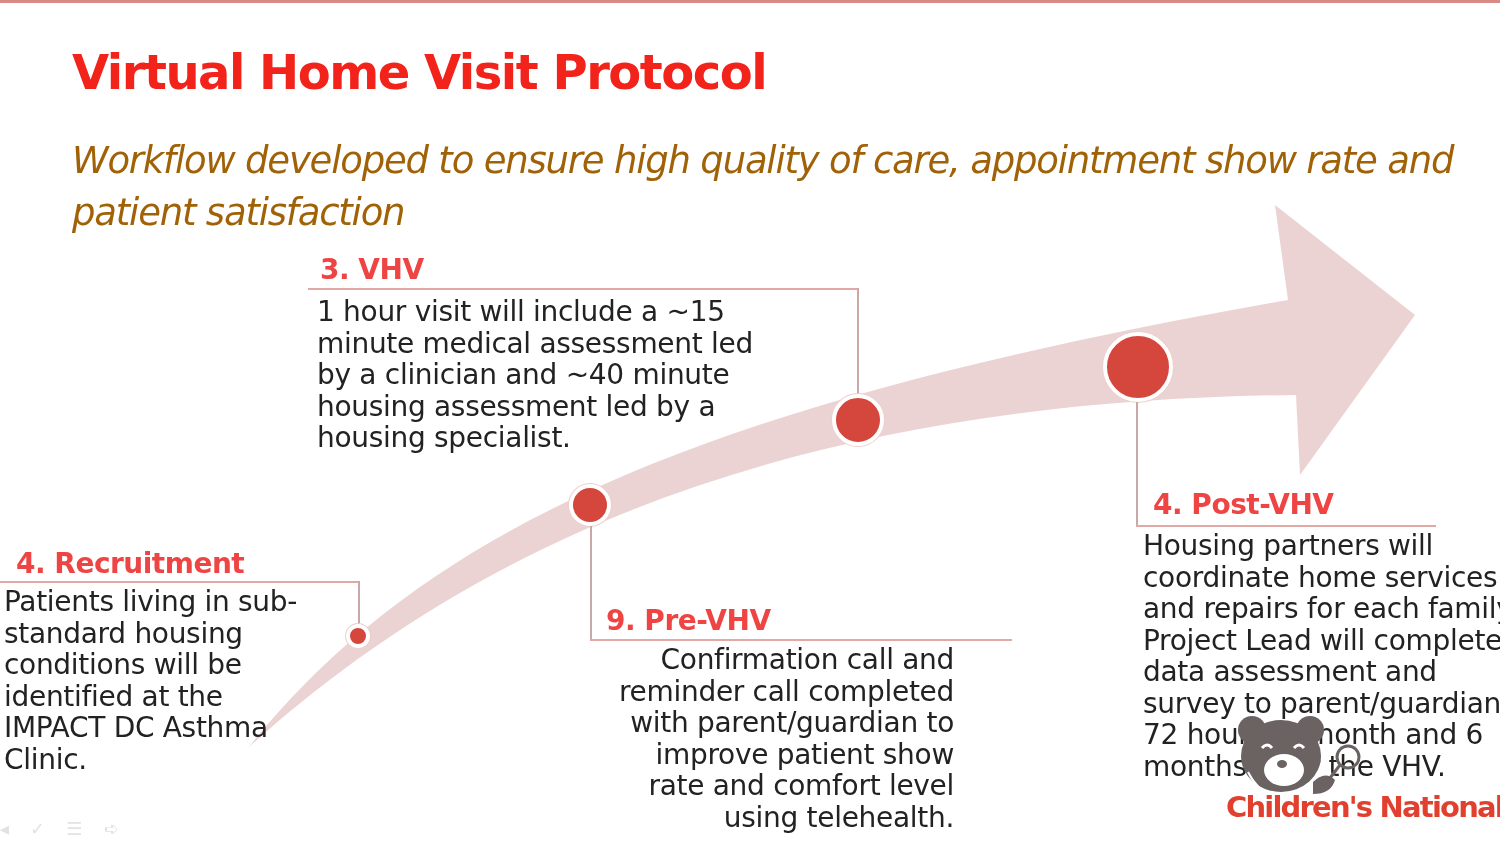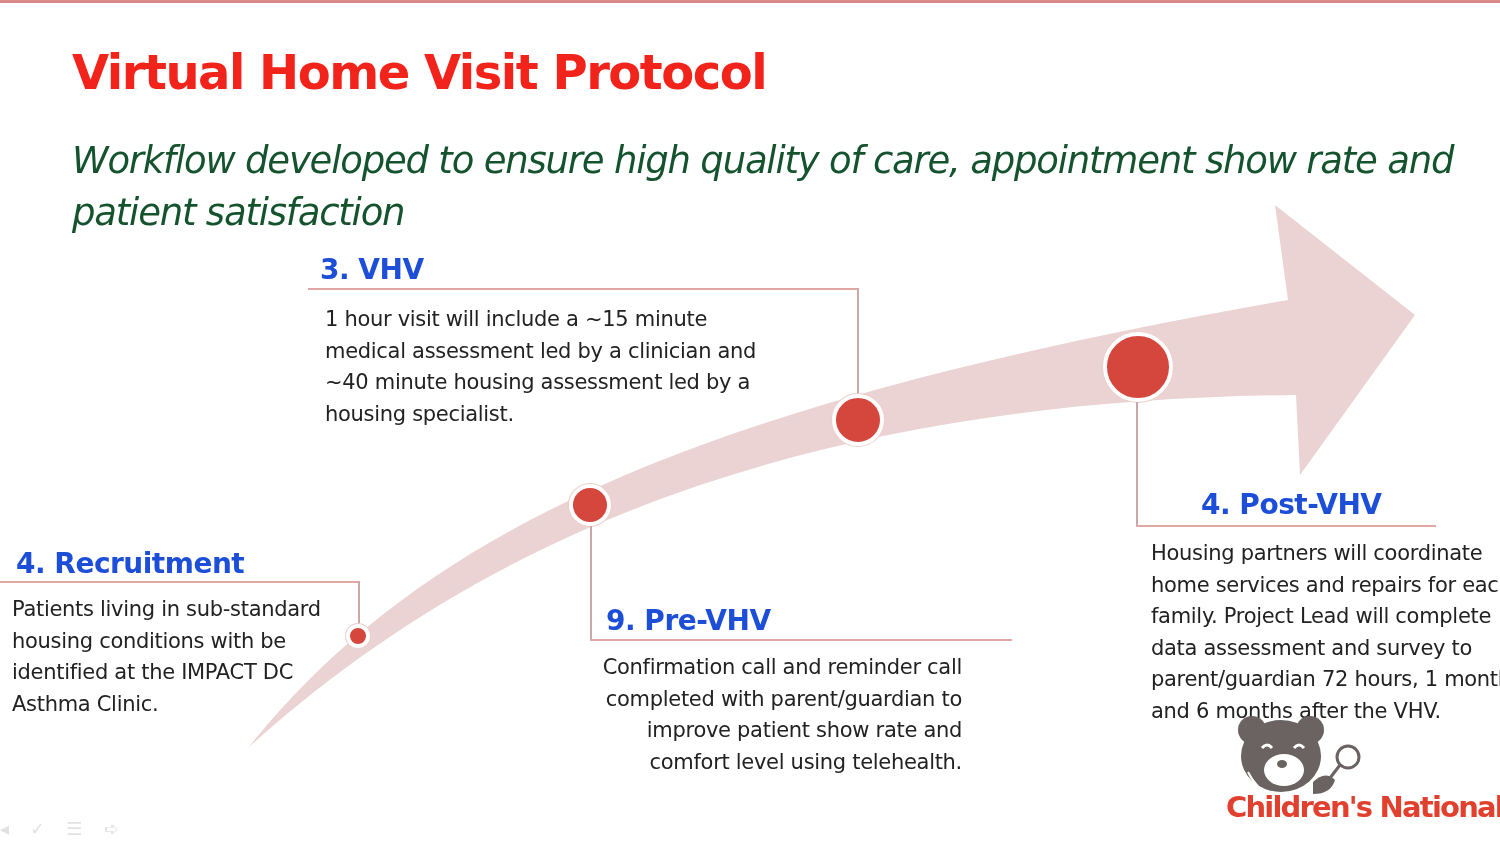--- a/index.html
+++ b/index.html
@@ -11,29 +11,29 @@
   }
   .top-rule { position: absolute; left: 0; top: 0; width: 1500px; height: 3px; background: #d98a86; }
   .title {
     position: absolute; left: 72px; top: 44px; margin: 0;
     font-family: "DejaVu Sans", sans-serif; font-weight: bold;
     font-size: 48px; letter-spacing: -1.5px; color: #f2231a; white-space: nowrap;
   }
   .subtitle {
     position: absolute; left: 72px; top: 135px; width: 1400px; margin: 0;
     font-family: "DejaVu Sans", sans-serif; font-style: italic;
-    font-size: 37px; line-height: 52px; letter-spacing: -1.2px; color: #14532d;
+    font-size: 37px; line-height: 52px; letter-spacing: -1.2px; color: #a16207;
   }
   svg.arrow { position: absolute; left: 0; top: 0; }
   .step-head {
-    position: absolute; margin: 0; font-weight: bold; font-size: 28px; color: #1d4ed8;
+    position: absolute; margin: 0; font-weight: bold; font-size: 28px; color: #ef4444;
     white-space: nowrap; letter-spacing: -0.5px;
   }
   .step-body {
-    position: absolute; margin: 8px; font-size: 21px; line-height: 31.5px; color: #222;
+    position: absolute; margin: 0; font-size: 28px; line-height: 31.5px; color: #222;
     letter-spacing: -0.3px;
   }
   .hline { position: absolute; height: 2px; background: #e2a8a5; }
   .vline { position: absolute; width: 2px; background: #c9a8a5; }
   .dot {
     position: absolute; border-radius: 50%; background: #d5463d;
     border: 4px solid #fff; box-shadow: 0 0 0 1px #eccfcb;
   }
   .logo { position: absolute; left: 1218px; top: 712px; width: 270px; height: 115px; }
   .logo-text {
@@ -62,32 +62,32 @@
 
 <p class="step-head" style="left:320px; top:253px;">3. VHV</p>
 <div class="hline" style="left:308px; top:288px; width:550px;"></div>
 <div class="vline" style="left:857px; top:288px; height:108px;"></div>
 <p class="step-body" style="left:317px; top:296px; width:460px;">1 hour visit will include a ~15 minute medical assessment led by a clinician and ~40 minute housing assessment led by a housing specialist.</p>
 <div class="dot" style="left:832px; top:394px; width:44px; height:44px;"></div>
 
 <p class="step-head" style="left:16px; top:547px;">4. Recruitment</p>
 <div class="hline" style="left:0px; top:581px; width:360px;"></div>
 <div class="vline" style="left:358px; top:581px; height:44px;"></div>
-<p class="step-body" style="left:4px; top:586px; width:320px;">Patients living in sub-standard housing conditions with be identified at the IMPACT DC Asthma Clinic.</p>
+<p class="step-body" style="left:4px; top:586px; width:320px;">Patients living in sub-standard housing conditions will be identified at the IMPACT DC Asthma Clinic.</p>
 <div class="dot" style="left:346px; top:624px; width:16px; height:16px;"></div>
 
 <div class="dot" style="left:569px; top:484px; width:34px; height:34px;"></div>
 <div class="vline" style="left:590px; top:526px; height:114px;"></div>
 <p class="step-head" style="left:606px; top:604px;">9. Pre-VHV</p>
 <div class="hline" style="left:590px; top:639px; width:422px;"></div>
 <p class="step-body" style="left:594px; top:644px; width:360px;text-align:right;">Confirmation call and reminder call completed with parent/guardian to improve patient show rate and comfort level using telehealth.</p>
 
 <div class="dot" style="left:1103px; top:332px; width:62px; height:62px;"></div>
 <div class="vline" style="left:1136px; top:402px; height:124px;"></div>
-<p class="step-head" style="left:1153px; top:488px;margin-left:48px;">4. Post-VHV</p>
+<p class="step-head" style="left:1153px; top:488px;">4. Post-VHV</p>
 <div class="hline" style="left:1136px; top:525px; width:300px;"></div>
 <p class="step-body" style="left:1143px; top:530px; width:380px;">Housing partners will coordinate home services and repairs for each family. Project Lead will complete data assessment and survey to parent/guardian 72 hours, 1 month and 6 months after the VHV.</p>
 
 <svg class="logo" viewBox="0 0 270 115">
   <circle cx="34" cy="18" r="14" fill="#6b6262"></circle>
   <circle cx="92" cy="18" r="14" fill="#6b6262"></circle>
   <ellipse cx="63" cy="44" rx="40" ry="36" fill="#6b6262"></ellipse>
   <ellipse cx="66" cy="58" rx="20" ry="16" fill="#ffffff"></ellipse>
   <ellipse cx="64" cy="52" rx="5" ry="4" fill="#6b6262"></ellipse>
   <path d="M 44 36 q 5 -6 10 0" stroke="#fff" stroke-width="3" fill="none"></path>

